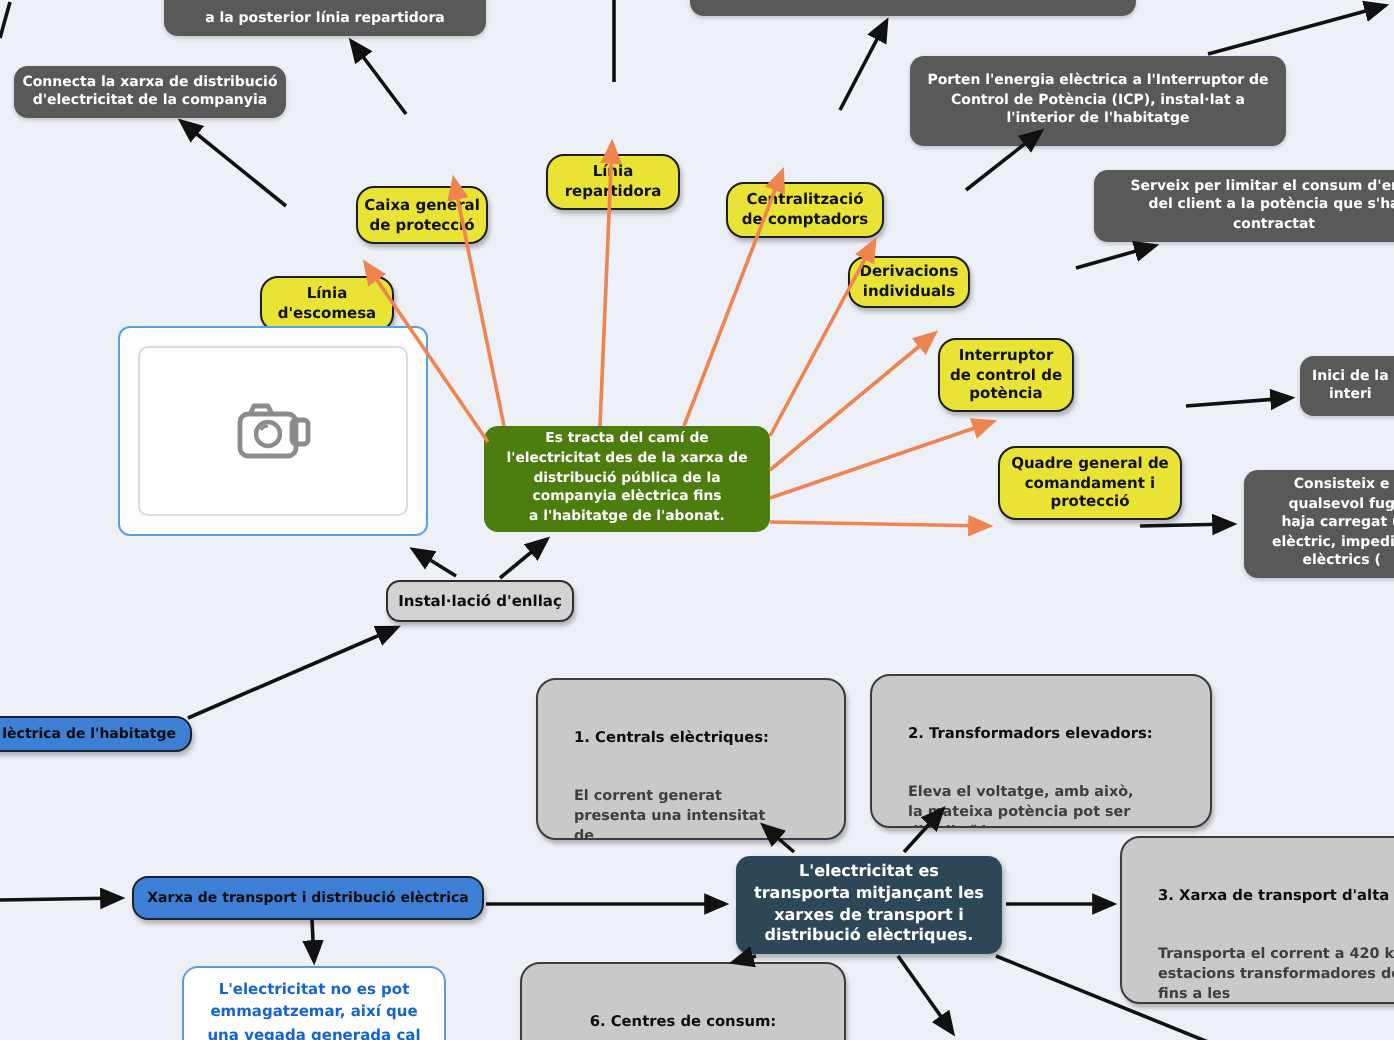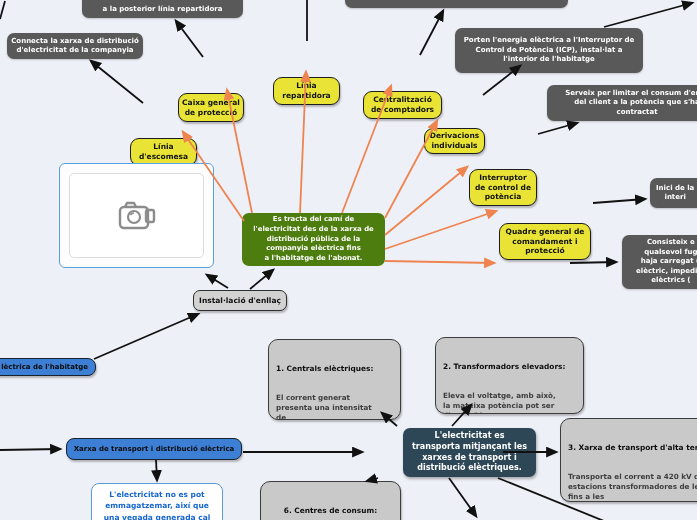--- a/index.html
+++ b/index.html
@@ -8,25 +8,25 @@
   #canvas{position:relative;width:697px;height:520px;overflow:hidden;background:#eef0f7;}
   .box{position:absolute;box-sizing:border-box;display:flex;align-items:center;
        justify-content:center;text-align:center;font-weight:bold;}
   .note{background:#595959;color:#ffffff;border-radius:7px;font-size:7px;line-height:1.35;
         white-space:pre;box-shadow:0 1px 2px rgba(0,0,0,.2);}
   .yellow{background:#e8e334;border:1.5px solid #1d1d1d;border-radius:9px;color:#111;
         font-size:7.5px;line-height:1.3;white-space:pre;box-shadow:1px 2px 2px rgba(0,0,0,.25);margin-top:36px;}
   .blacknote{background:#4d7c0f;color:#fff;border-radius:7px;font-size:6.9px;line-height:1.42;white-space:pre;}
   .graybig{background:#c9c9c9;border:1.5px solid #3c3c3c;border-radius:10px;color:#3e3e3e;
         font-size:7.2px;line-height:1.34;white-space:pre;text-align:left;display:block;
-        padding:5px 7px;box-shadow:1px 2px 2px rgba(0,0,0,.25);font-weight:bold;overflow:hidden;}
+        padding:5px 18px;box-shadow:1px 2px 2px rgba(0,0,0,.25);font-weight:bold;overflow:hidden;}
   .graybig .t{color:#0d0d0d;font-size:7.4px;}
   .graybig.center{text-align:center;}
   .slate{background:#2d4757;color:#fff;border-radius:7px;font-size:8px;line-height:1.35;
-        white-space:pre;box-shadow:1px 2px 3px rgba(0,0,0,.3);margin-left:35px;}
+        white-space:pre;box-shadow:1px 2px 3px rgba(0,0,0,.3);}
   .bluebox{background:#3d7fd4;border:1.5px solid #16222c;border-radius:8px;color:#0b0b0b;
         font-size:7px;white-space:pre;box-shadow:1px 2px 2px rgba(0,0,0,.25);}
   .whiteblue{background:#ffffff;border:1.8px solid #5b9bdc;border-radius:8px;color:#1565d0;
         font-size:7.5px;line-height:1.5;white-space:pre;align-items:flex-start;padding-top:5px;}
   .imgph{background:#fdfdfe;border:1.5px solid #57a0e2;border-radius:6px;}
   .imgph-inner{position:absolute;left:9px;top:9px;right:9px;bottom:9px;background:#fff;
         border:1px solid #dcdcdc;border-radius:5px;display:flex;align-items:center;justify-content:center;}
   #wires{position:absolute;left:0;top:0;z-index:6;pointer-events:none;}
   .nd{z-index:3;}
 </style>

